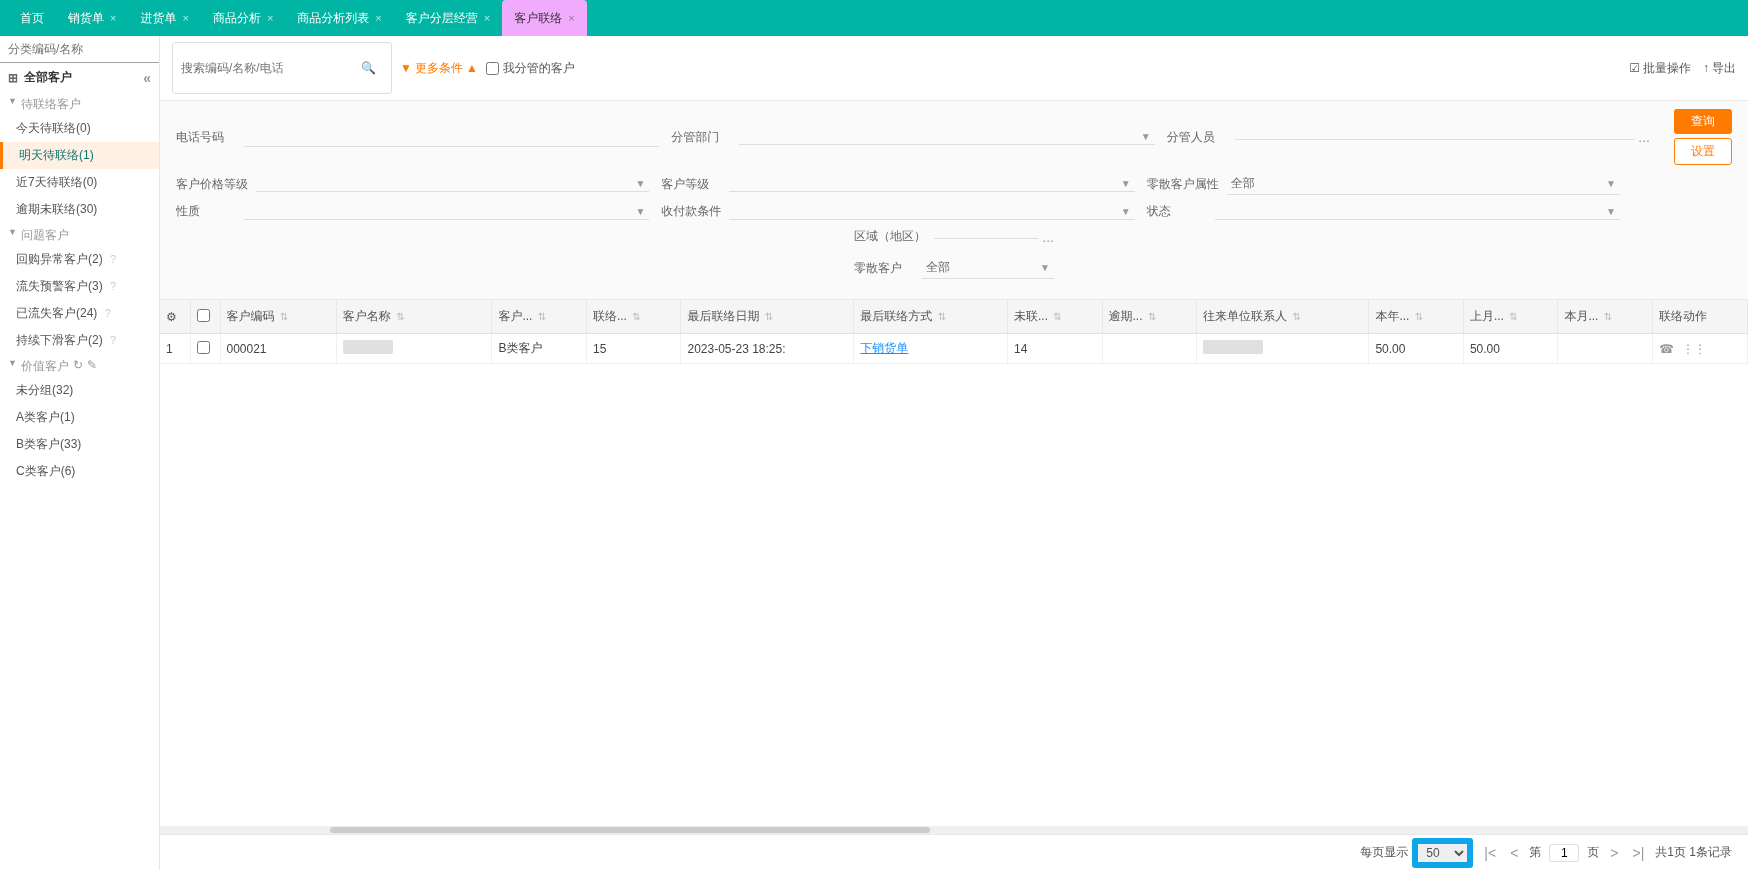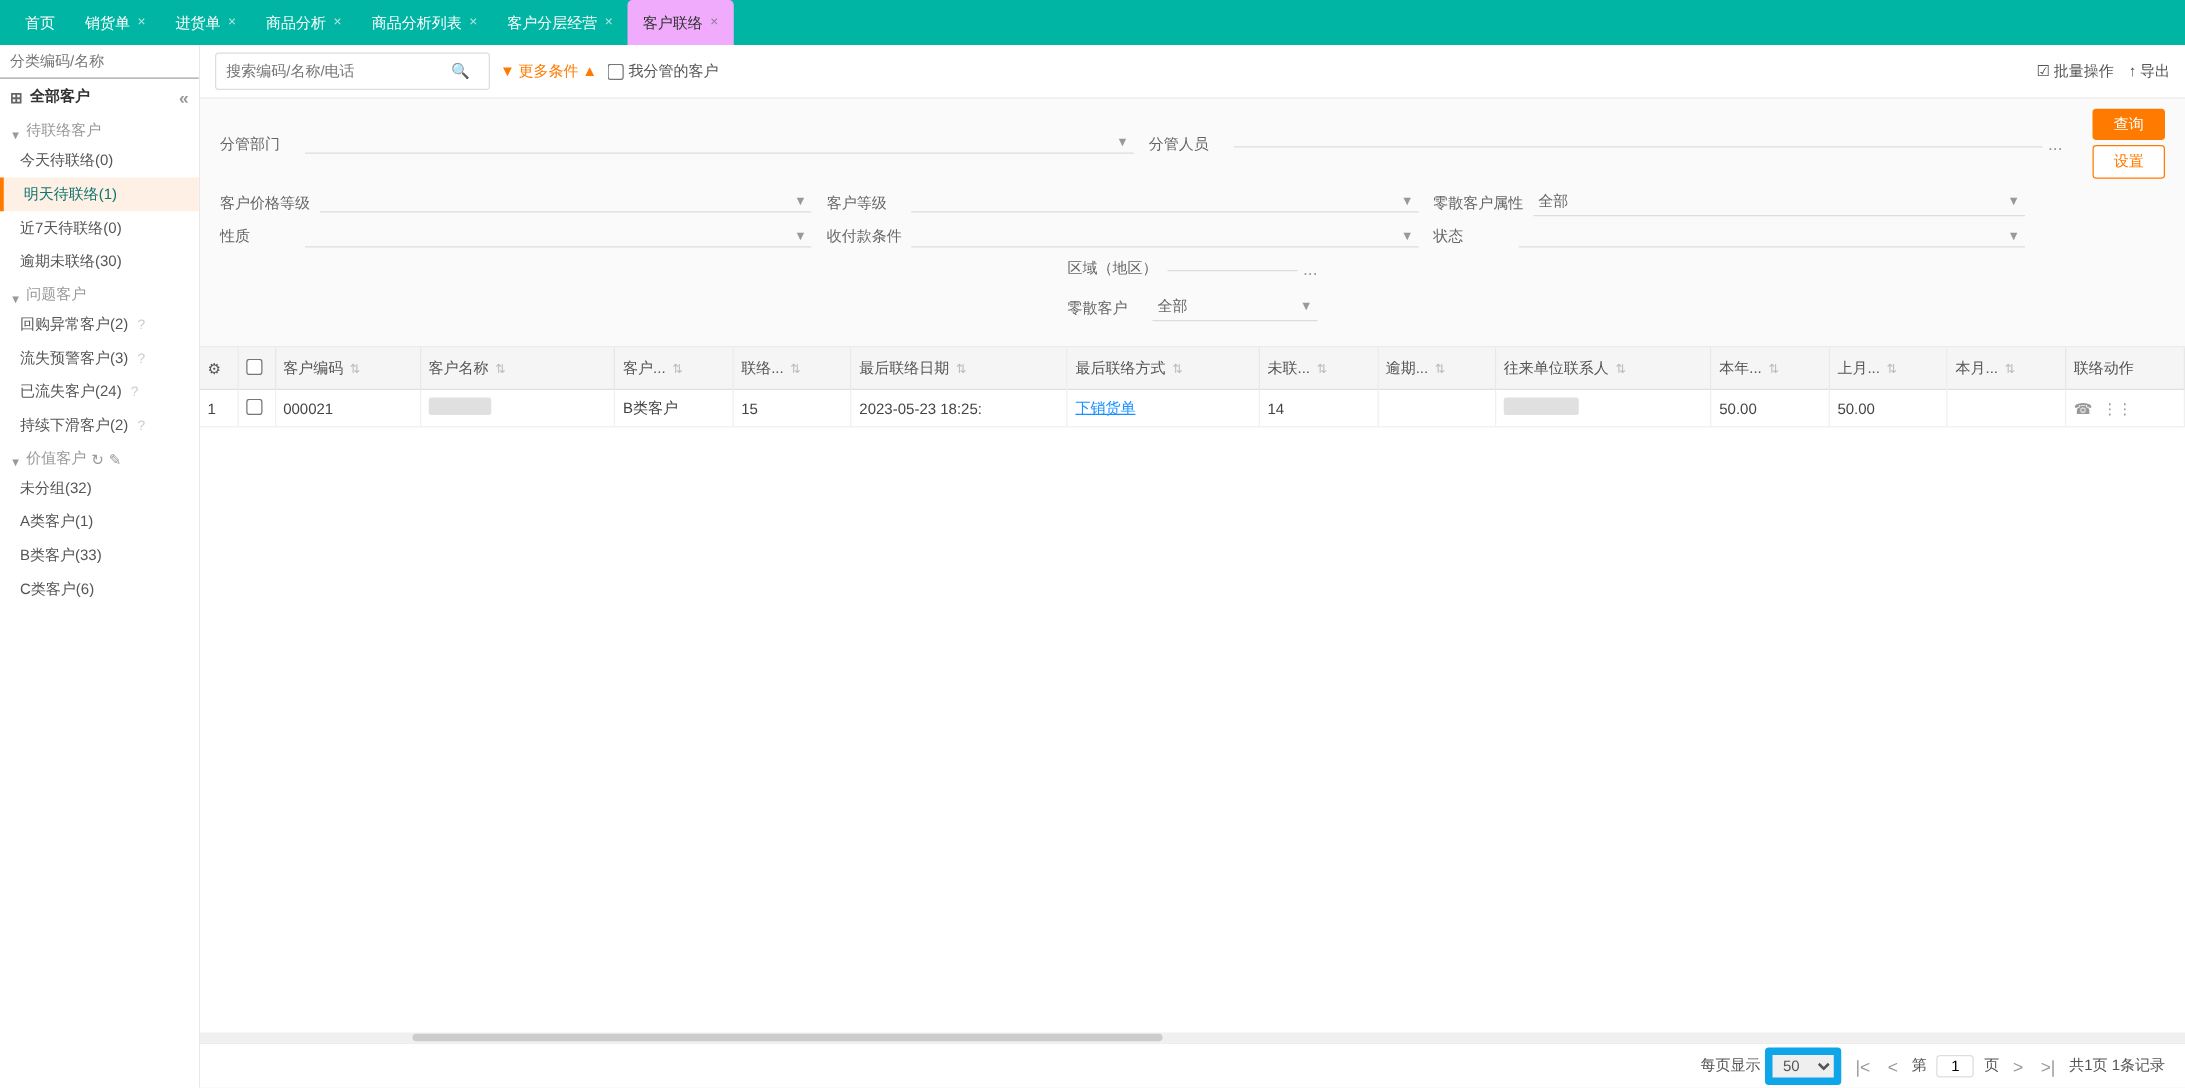--- a/index.html
+++ b/index.html
@@ -65,21 +65,21 @@
       color: #333;
       cursor: pointer;
     }
     .sidebar-section-header .grid-icon { margin-right: 6px; color: #666; }
     .sidebar-section-header .collapse-icon { margin-left: auto; color: #999; font-size: 14px; }
     .sidebar-group-label {
       padding: 4px 8px 2px 8px;
       color: #999;
       font-size: 11px;
       display: flex;
-      align-items: flex-end;
+      align-items: flex-start;
     }
     .sidebar-group-label::before { content: '▼'; font-size: 9px; margin-right: 4px; }
     .sidebar-item {
       padding: 5px 8px 5px 16px;
       color: #555;
       cursor: pointer;
       font-size: 12px;
     }
     .sidebar-item.active { background: #fff0e6; color: #0f766e; border-left: 3px solid #ff7a00; }
     .sidebar-item .help-icon { color: #ccc; margin-left: 4px; font-size: 11px; }
@@ -101,21 +101,21 @@
       align-items: center;
       border-bottom: 1px solid #e8e8e8;
       gap: 8px;
       background: white;
     }
     .toolbar .search-box {
       display: flex;
       align-items: center;
       border: 1px solid #ddd;
       border-radius: 3px;
-      padding: 7px 8px;
+      padding: 18px 8px;
       width: 220px;
     }
     .toolbar .search-box input {
       border: none;
       outline: none;
       font-size: 12px;
       color: #999;
       width: 180px;
     }
     .toolbar .filter-btn {
@@ -438,20 +438,24 @@
         <div class="action-btn">
           <span>↑</span>
           <span>导出</span>
         </div>
       </div>
     </div>
 
     <div class="filter-panel">
 
       <div class="filter-row">
+        <div class="filter-field">
+          <span class="filter-label">电话号码</span>
+          <input class="filter-input" type="text" style="">
+        </div>
         <div class="filter-field">
           <span class="filter-label">分管部门</span>
           <div class="filter-select">
             <span></span>
             <span class="chevron">▼</span>
           </div>
         </div>
         <div class="filter-field">
           <span class="filter-label">分管人员</span>
           <div class="filter-select">

